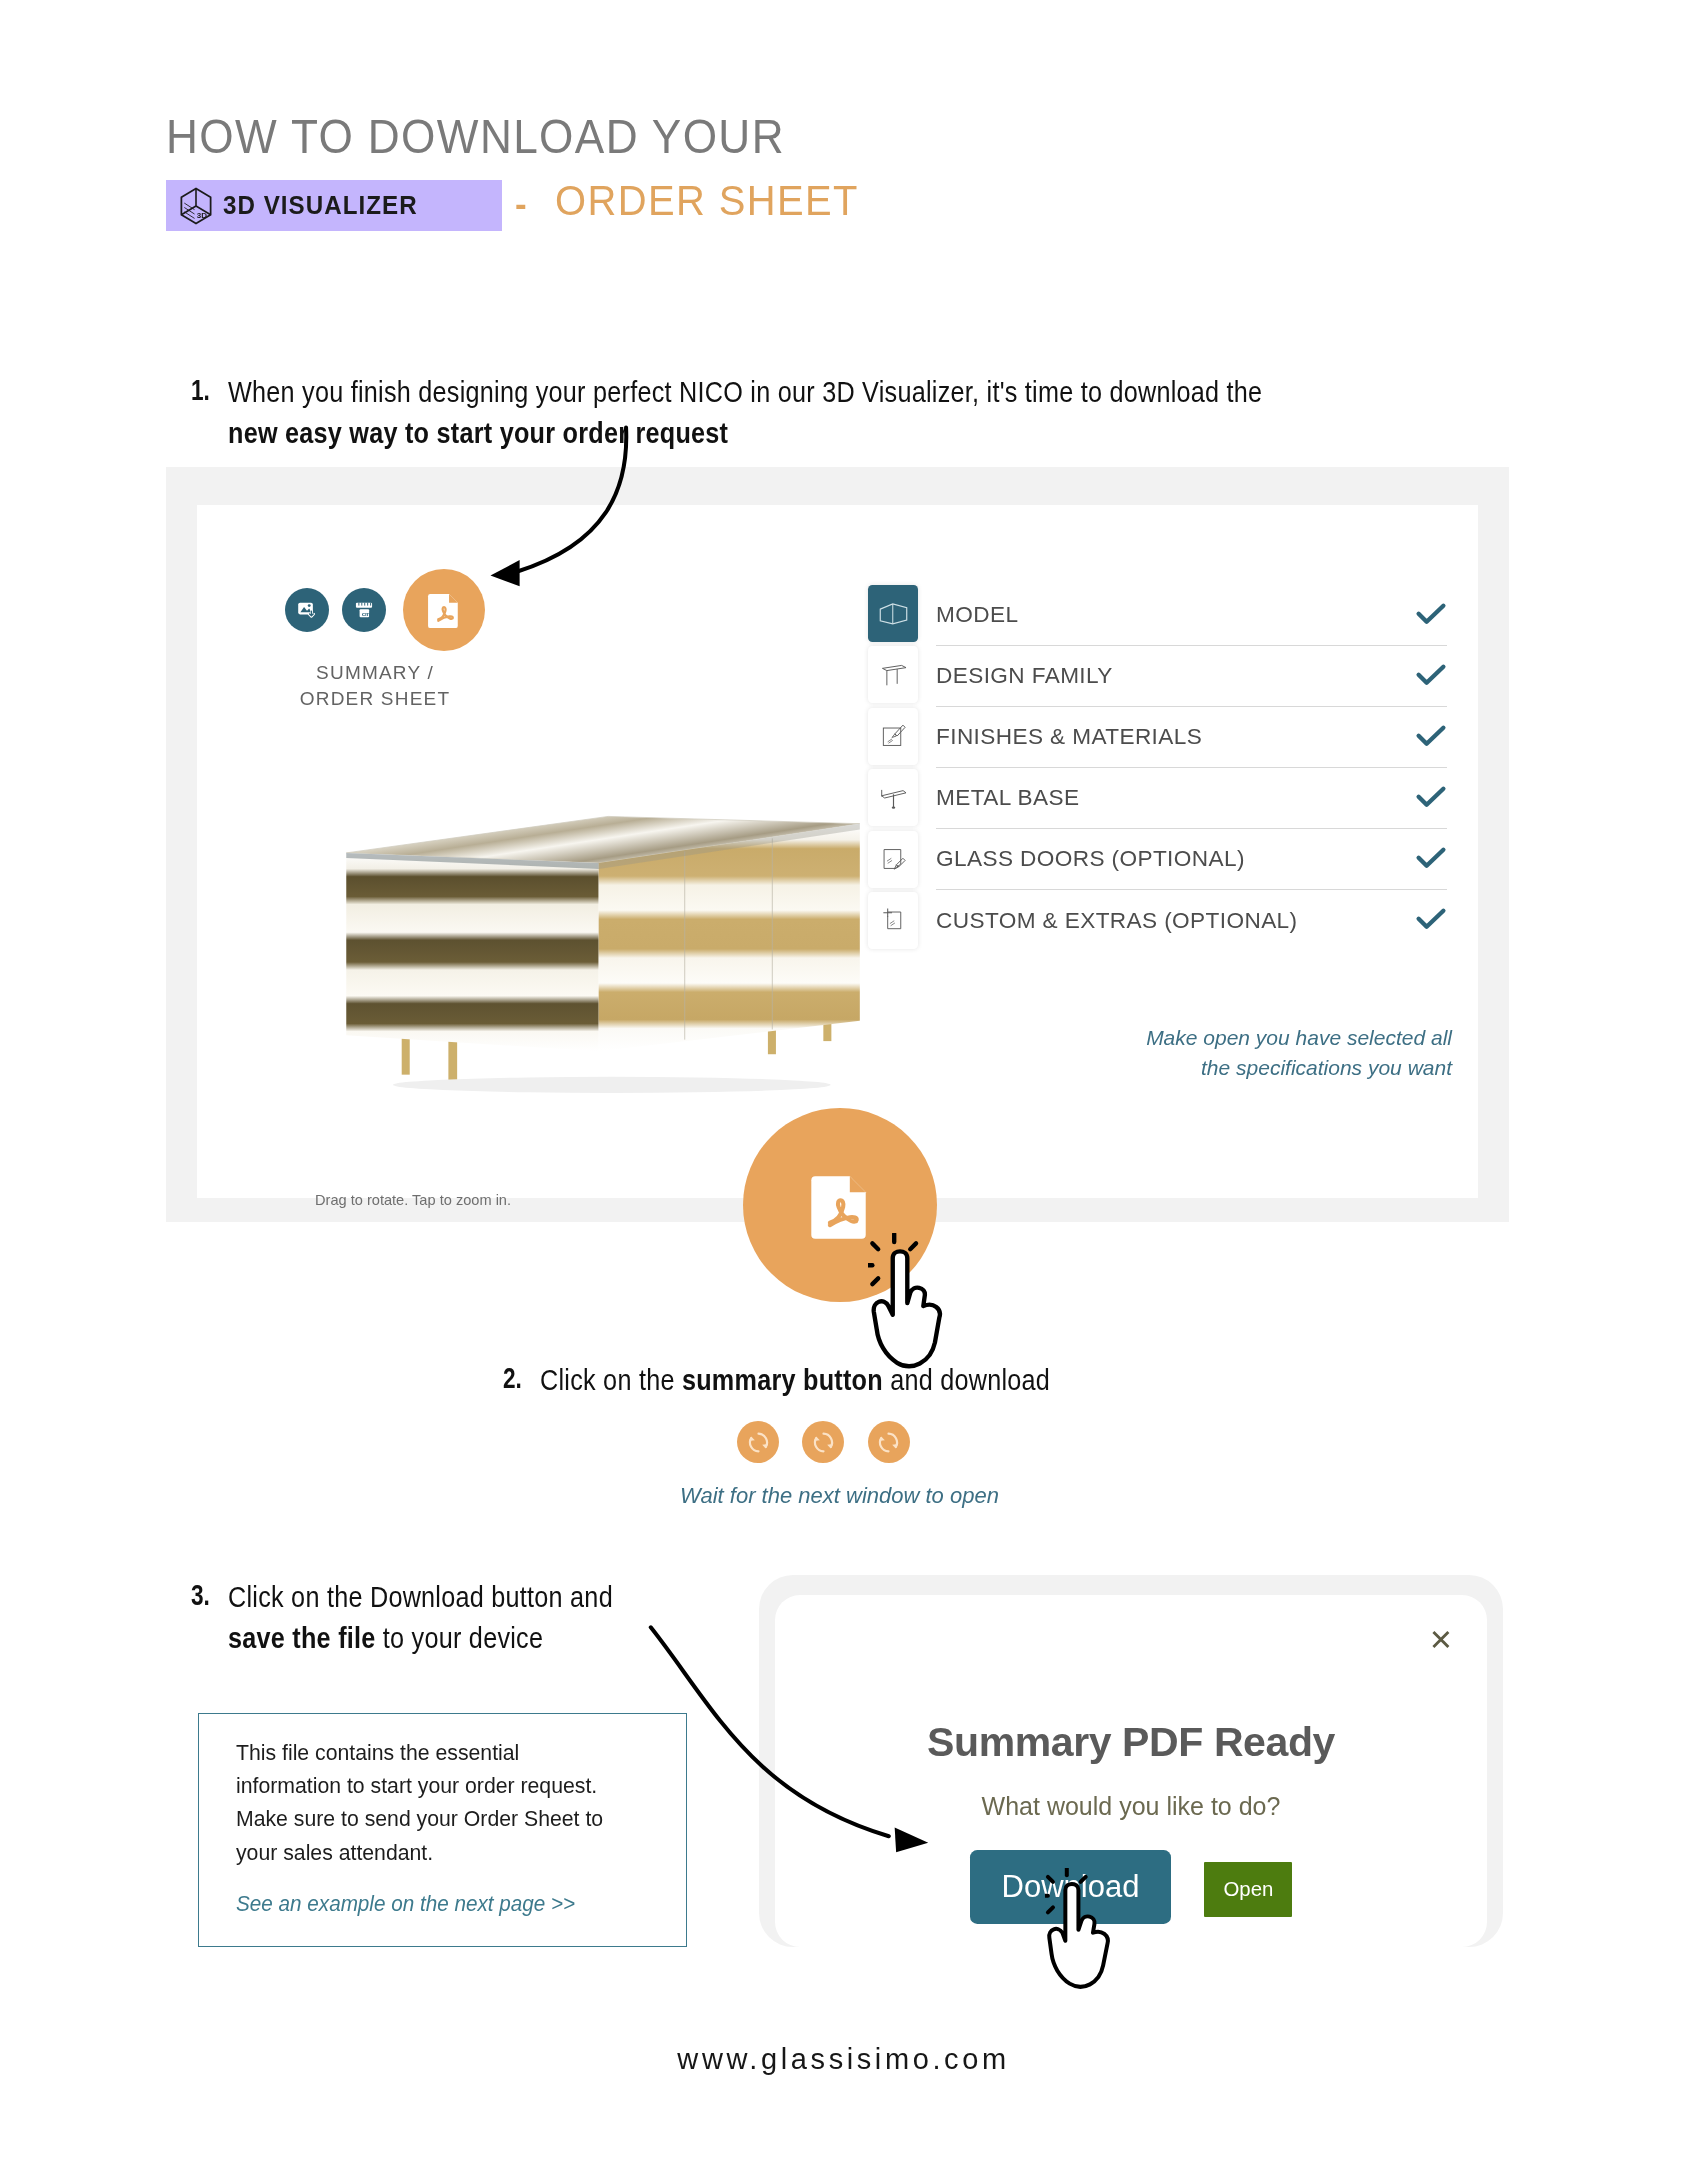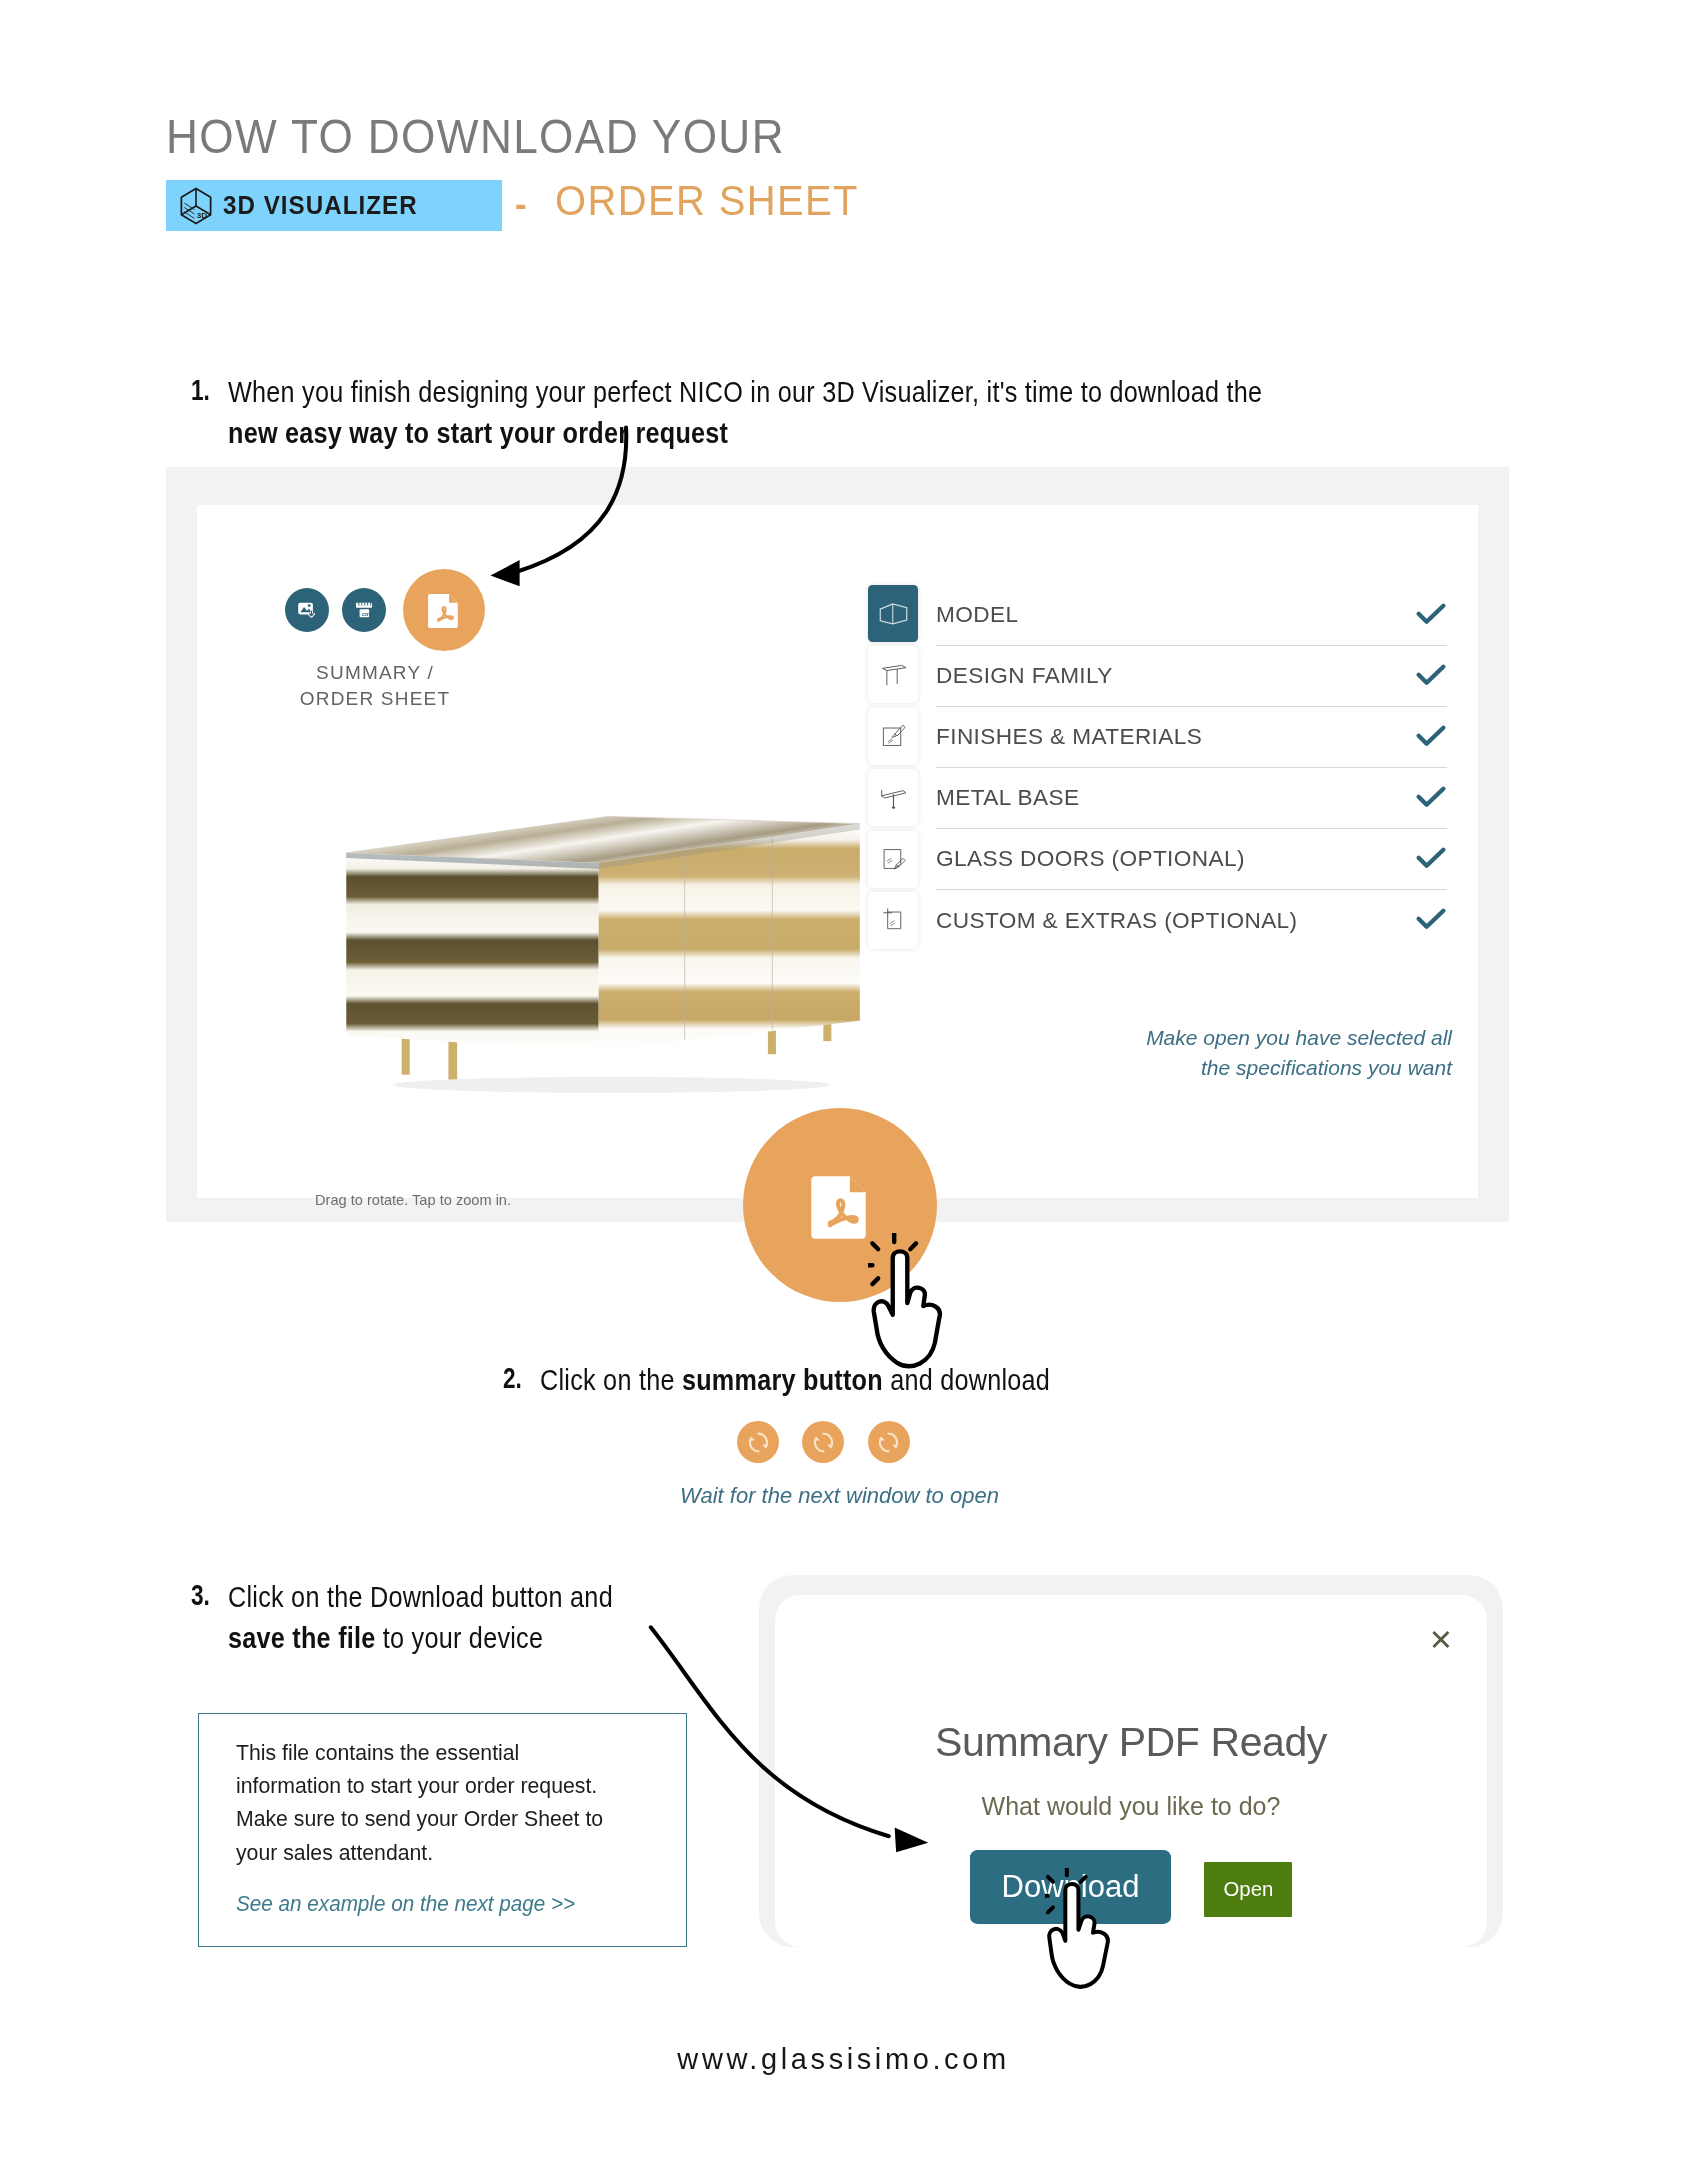--- a/index.html
+++ b/index.html
@@ -14,21 +14,21 @@
   
   .header { position:absolute; left:0; top:0; width:1687px; height:277px; }
   .hdr-title {
     position:absolute; left:166px; top:109px;
     font-size:48px; letter-spacing:1.5px; color:#7a7a7a; font-weight:300;
     font-family:"Liberation Sans", sans-serif;
     transform: scaleX(0.92); transform-origin:left center;
   }
   .hdr-badge {
     position:absolute; left:166px; top:180px; width:336px; height:51px;
-    background:#7dd3fc; display:flex; align-items:center; gap:10.2px; padding-left:13px;
+    background:#c4b5fd; display:flex; align-items:center; gap:10.2px; padding-left:13px;
   }
   .badge-cube { width:34px; height:38px; flex:0 0 auto; }
   .badge-text {
     font-size:26px; font-weight:700; color:#1b1b1b; letter-spacing:1.1px;
     transform:scaleX(0.93); transform-origin:left center;
   }
   .hdr-dash {
     position:absolute; left:515px; top:184px;
     font-size:35px; color:#e0a45e; font-weight:600;
   }
@@ -162,21 +162,21 @@
   .modal {
     position:absolute; left:16px; top:20.4px; width:712px; height:352px;
     background:#ffffff; border-radius:25px;
   }
   .modal-close {
     position:absolute; right:34px; top:31px; font-size:29px; color:#5c5a43;
     line-height:1; font-weight:400; cursor:pointer;
   }
   .modal-title {
     position:absolute; left:0; top:124px; width:712px; text-align:center;
-    font-size:41px; font-weight:400; color:#5a5a5a; letter-spacing:-0.4px;
+    font-size:41px; font-weight:700; color:#5a5a5a; letter-spacing:-0.4px;
   }
   .modal-sub {
     position:absolute; left:0; top:197px; width:712px; text-align:center;
     font-size:25px; color:#6b6950; font-weight:400;
   }
   .modal-btns {
     position:absolute; left:0; top:255px; width:712px;
     display:flex; justify-content:center; align-items:flex-start; gap:33px;
   }
   .btn-download {

